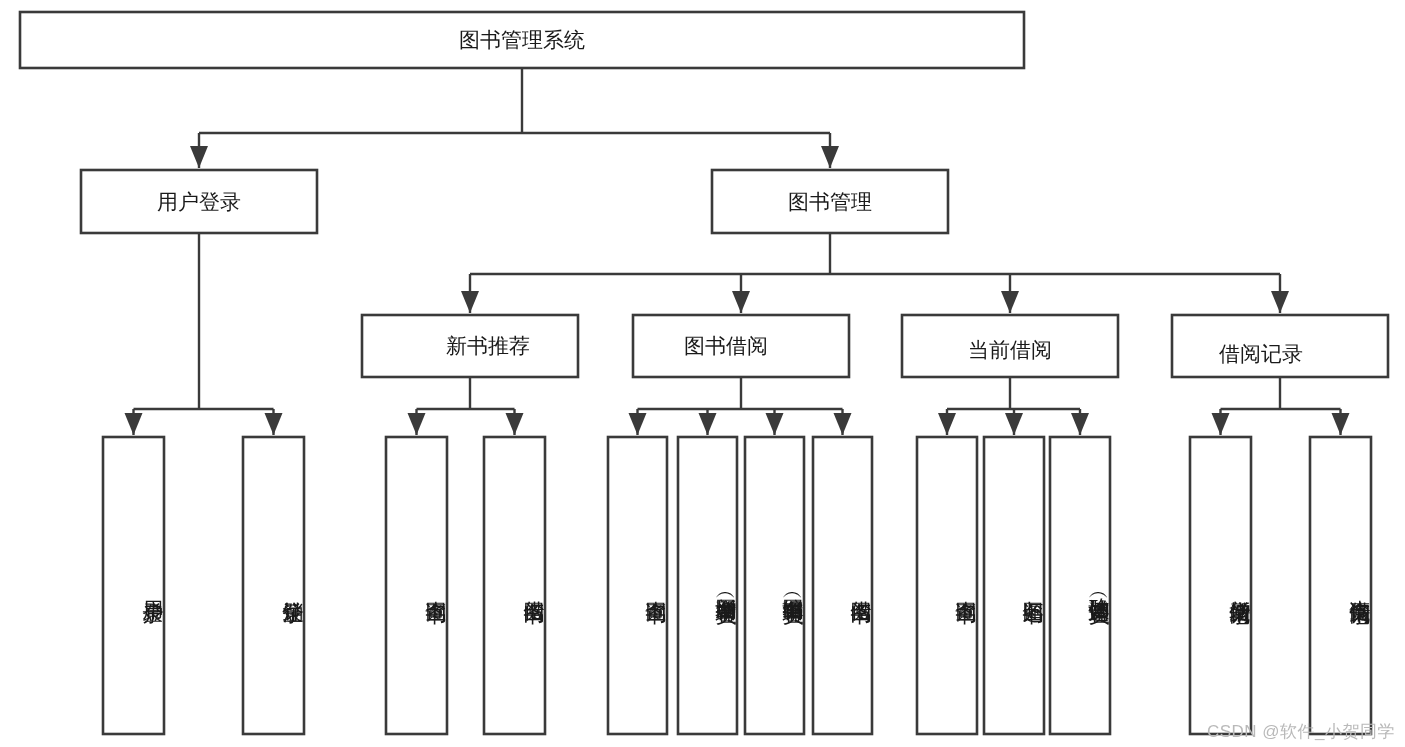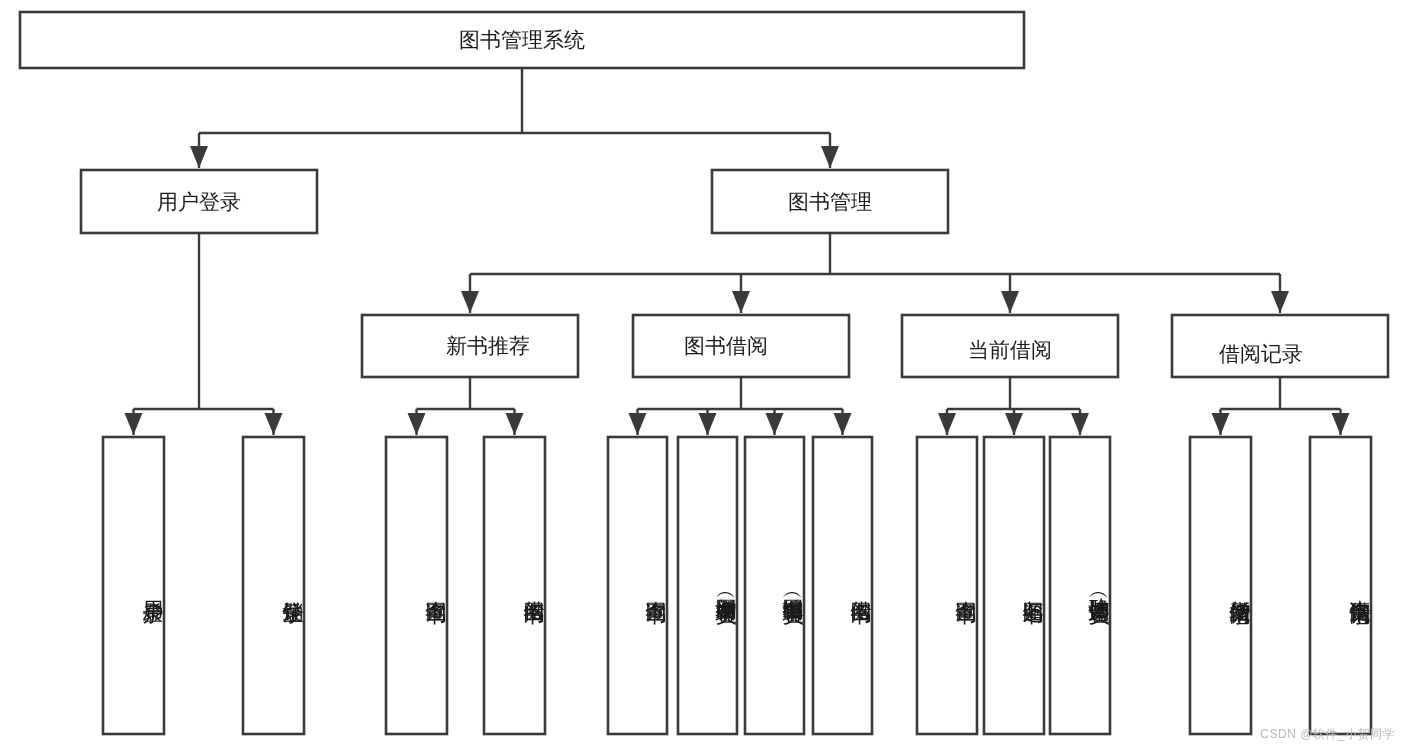--- a/index.html
+++ b/index.html
@@ -65,21 +65,21 @@
     justify-content: center;
     white-space: nowrap;
     pointer-events: none;
     border-radius: 25px;
   }
   #watermark {
     position: absolute;
     right: 10px;
     bottom: 4px;
     font-family: "Liberation Sans", "DejaVu Sans", sans-serif;
-    font-size: 12px;
+    font-size: 17px;
     color: #b9b9b9;
     white-space: nowrap;
     pointer-events: none;
     letter-spacing: 0.5px;
   }
 </style>
 </head>
 <body>
 
 <div id="diagram-root">

